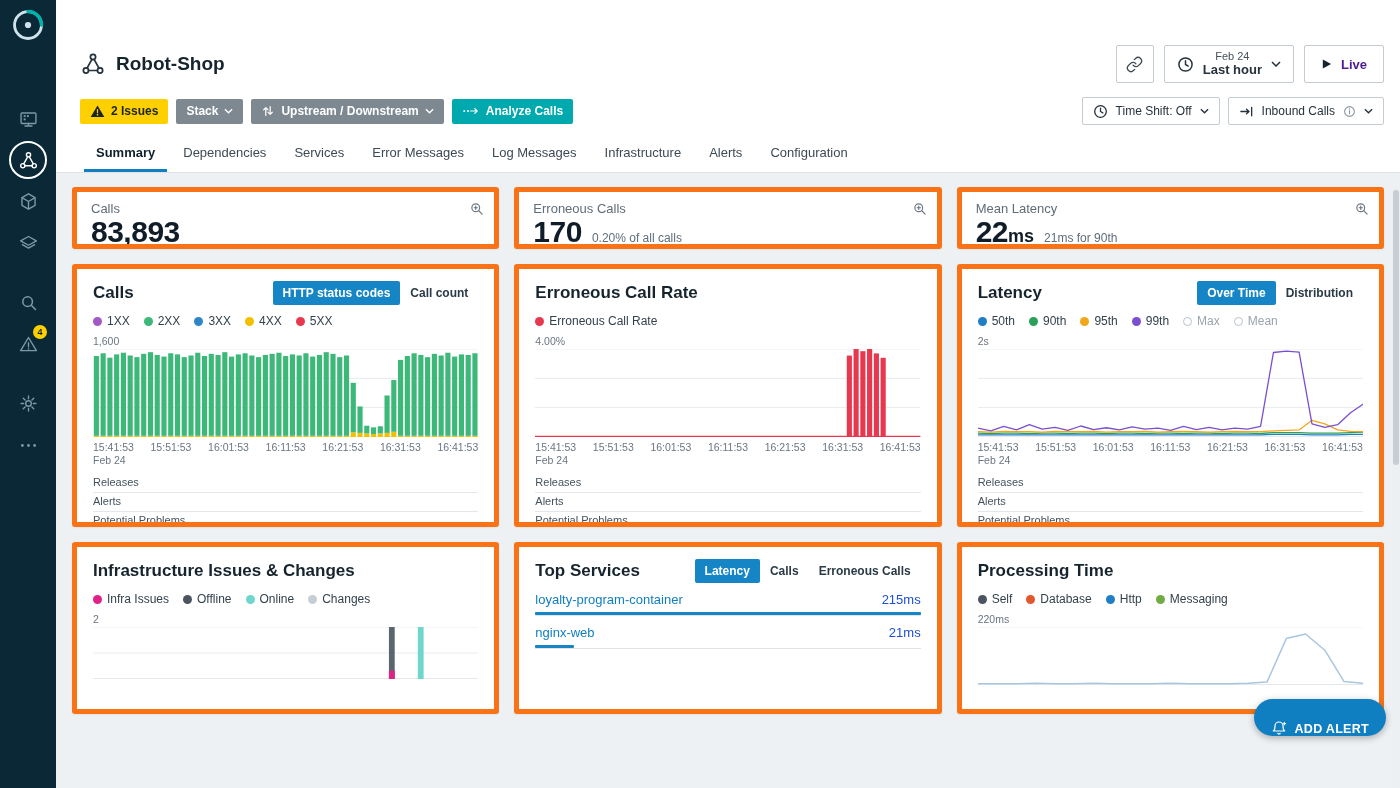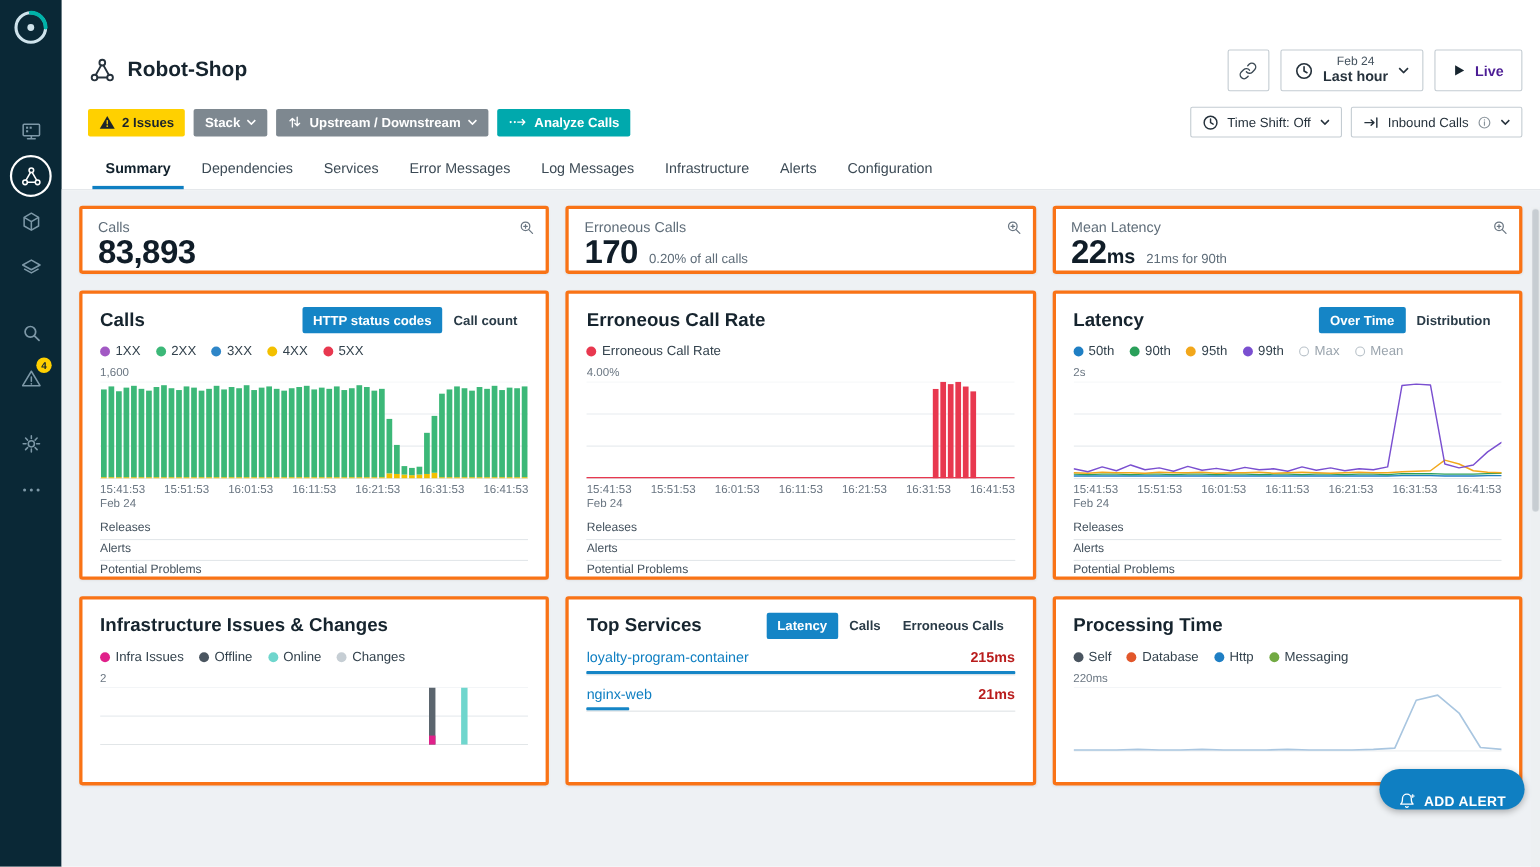--- a/index.html
+++ b/index.html
@@ -35,21 +35,21 @@
   .graybtn{background:#7e8890;color:#fff}
   .tealbtn{background:#00a9ad;color:#fff}
   .dropctl{height:28px;border:1px solid #c4ccd2;border-radius:2px;display:inline-flex;align-items:center;gap:8px;padding:0 10px;font-size:12px;background:#fff;color:#26323c;margin-left:8px}
 
   .tabs{display:flex;padding:10px 28px 0;border-bottom:1px solid #dfe3e7}
   .tab{padding:11px 12px 9px;font-size:13px;color:#3c4a55;border-bottom:3px solid transparent;margin-right:4px}
   .tab.active{color:#10202b;font-weight:700;border-color:#0f7fc2}
 
   
   .content{flex:1;background:#eef1f4;padding:14px 16px;display:grid;grid-template-columns:1fr 1fr 1fr;grid-template-rows:62px 263px 172px;gap:15px;overflow:hidden}
-  .card{background:#fff;border:3px solid #f97316;border-radius:3px;box-shadow:0 1px 2px rgba(0,0,0,.05);overflow:hidden}
+  .card{background:#fff;border:5px solid #f97316;border-radius:3px;box-shadow:0 1px 2px rgba(0,0,0,.05);overflow:hidden}
 
   .stat-card{padding:9px 14px;position:relative}
   .stat-label{font-size:13px;color:#5f6d79}
   .stat-line{display:flex;align-items:baseline}
   .stat-value{font-size:30px;font-weight:700;color:#101d28;letter-spacing:-.5px;line-height:1.05}
   .stat-unit{font-size:18px;font-weight:700;color:#101d28}
   .stat-sub{font-size:12px;color:#5f6d79;margin-left:10px}
   .zoom-btn{position:absolute;top:9px;right:10px;color:#6a7682}
 
   .chart-card{padding:12px 16px 8px}
@@ -70,21 +70,21 @@
   .xaxis{display:flex;justify-content:space-between;font-size:10.5px;color:#6a7682;margin-top:4px}
   .xtick{text-align:center;line-height:1.25}
   .xaxis .xtick:first-child{text-align:left}
   .xaxis .xtick:last-child{text-align:right}
   .events{margin-top:7px}
   .evrow{font-size:11px;color:#44525e;padding:2px 0 4px;border-bottom:1px solid #e3e7ea;cursor:pointer}
 
   .ts-row{margin-top:9px}
   .ts-head{display:flex;justify-content:space-between;align-items:baseline}
   .ts-link{color:#0f7fc2;font-size:13px}
-  .ts-val{font-size:13px;font-weight:700;color:#b91c1c}
+  .ts-val{font-size:13px;font-weight:400;color:#1d4ed8}
   .ts-track{position:relative;height:4px;margin-top:5px}
   .ts-track::after{content:'';position:absolute;left:0;right:0;bottom:0;border-bottom:1px solid #dfe3e6}
   .ts-fill{position:absolute;left:0;top:0;height:3px;background:#1585c6;border-radius:1px}
 
   .add-alert{position:fixed;right:14px;bottom:52px;height:37px;border-radius:19px;background:#0f7fc2;color:#fff;font-weight:700;font-size:12.5px;display:flex;align-items:flex-end;gap:8px;padding:0 17px;box-shadow:0 2px 7px rgba(0,0,0,.3);letter-spacing:.3px;z-index:10}
   .vscroll{position:fixed;top:188px;right:0;bottom:0;width:8px;background:#edf0f2;z-index:9}
   .vthumb{position:absolute;top:2px;right:1px;width:6px;height:275px;background:#c7cdd2;border-radius:3px}
 </style>
 </head>
 <body>

